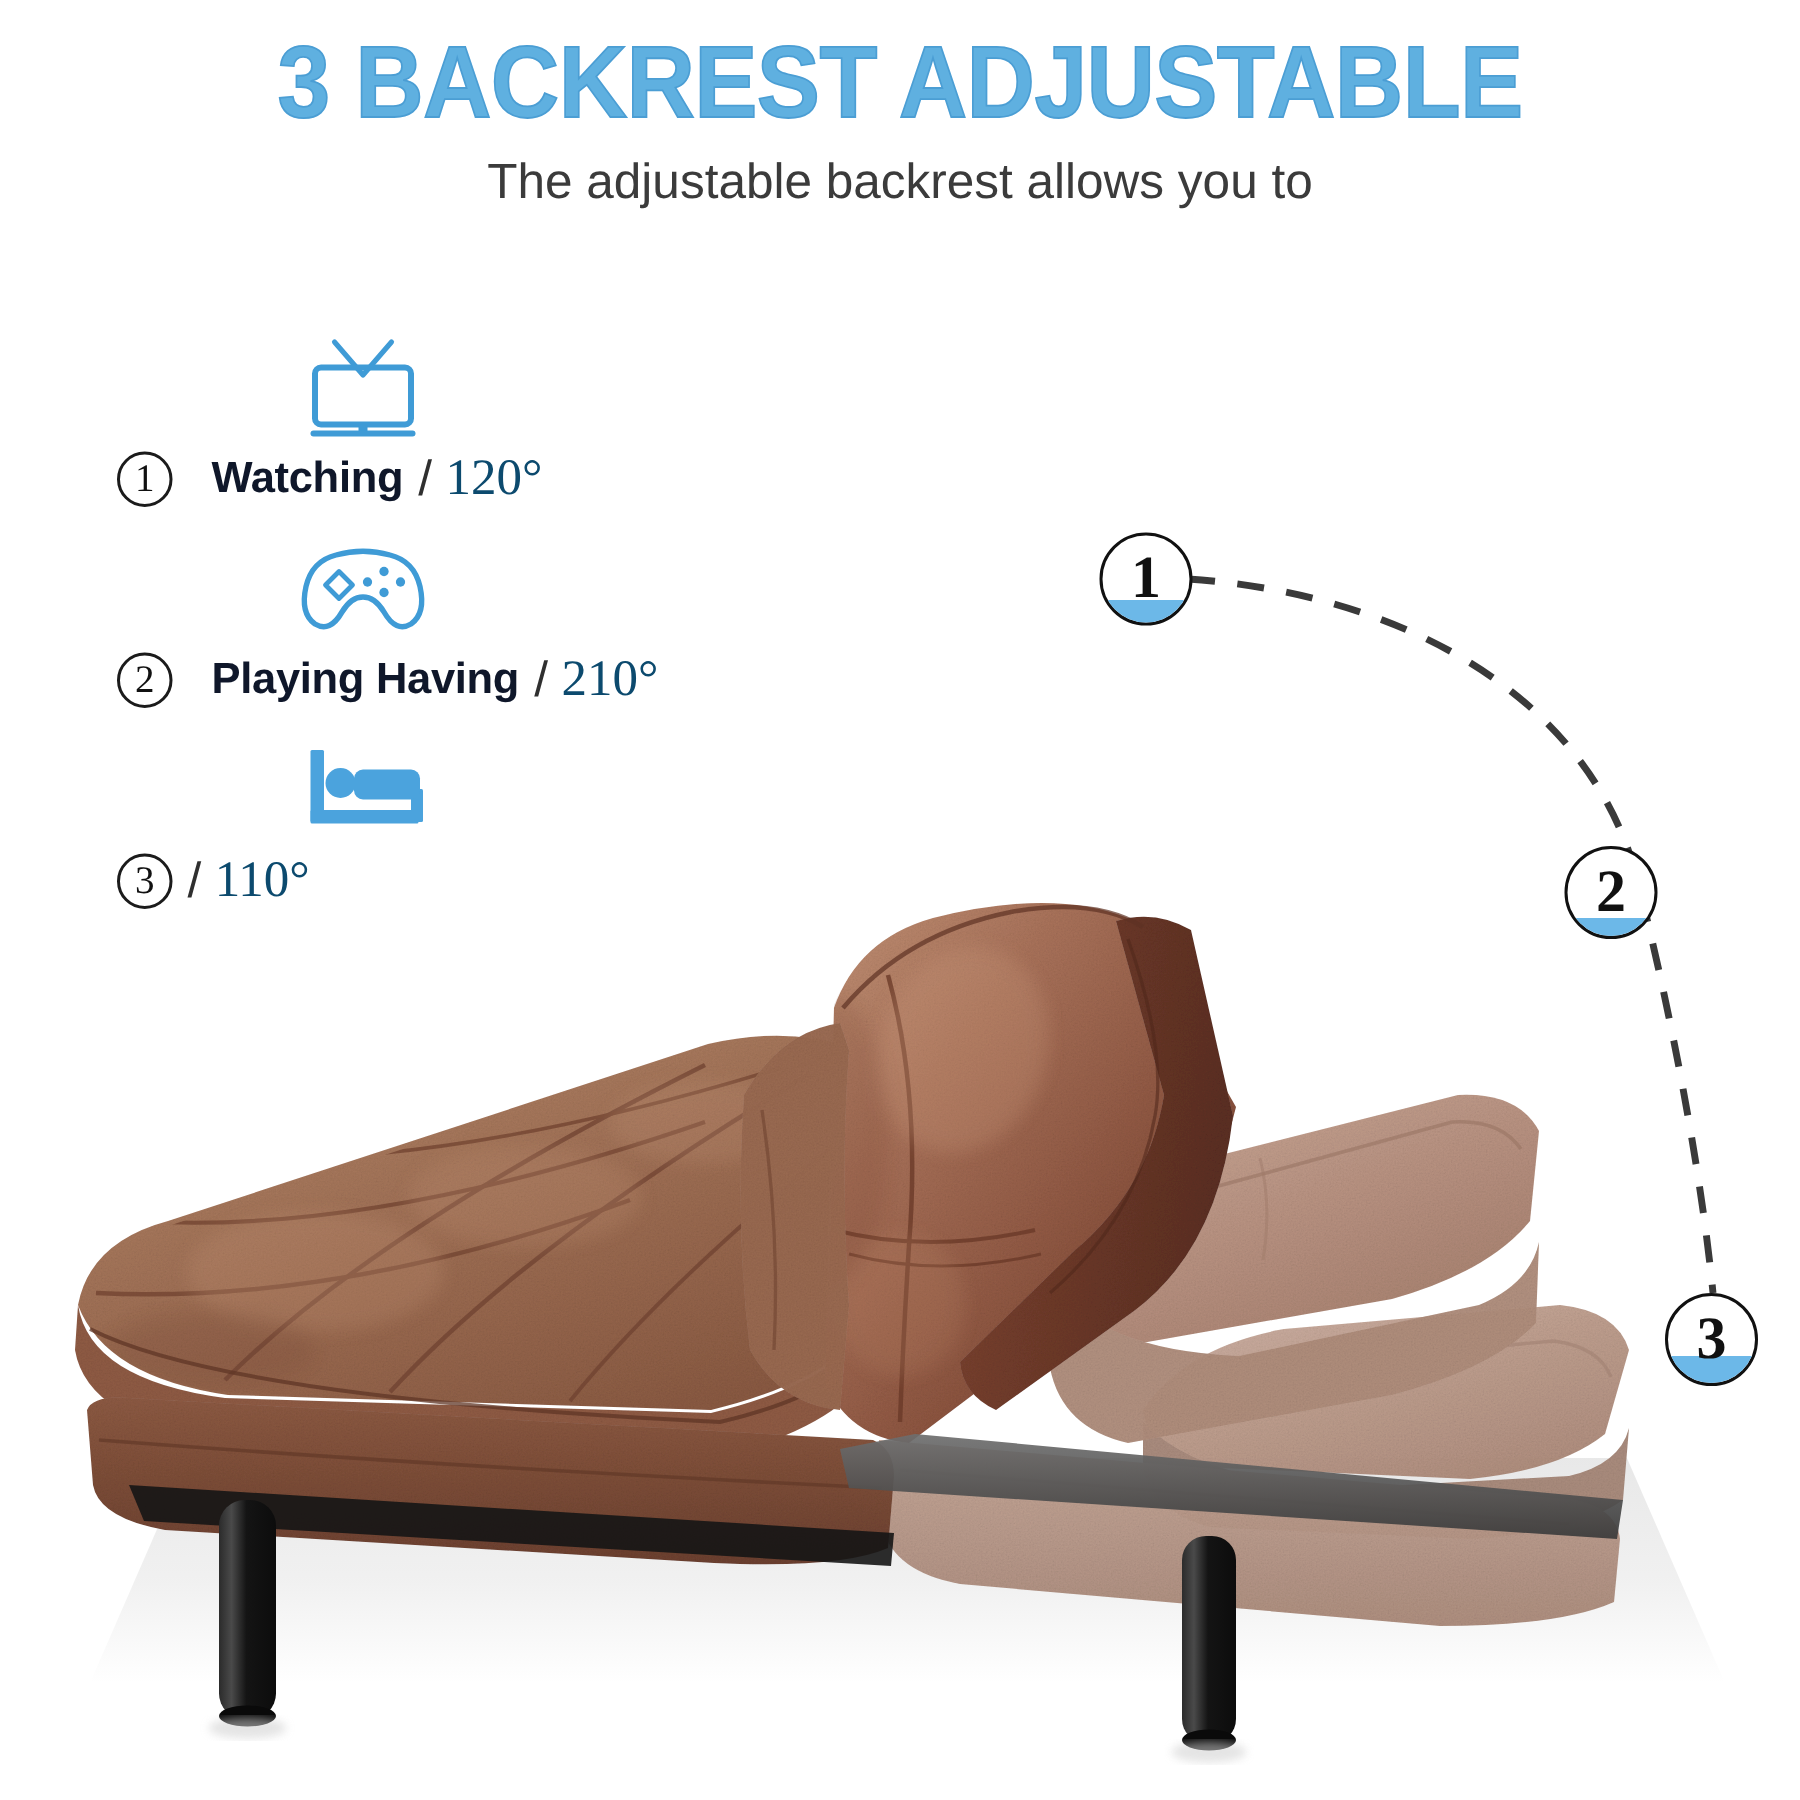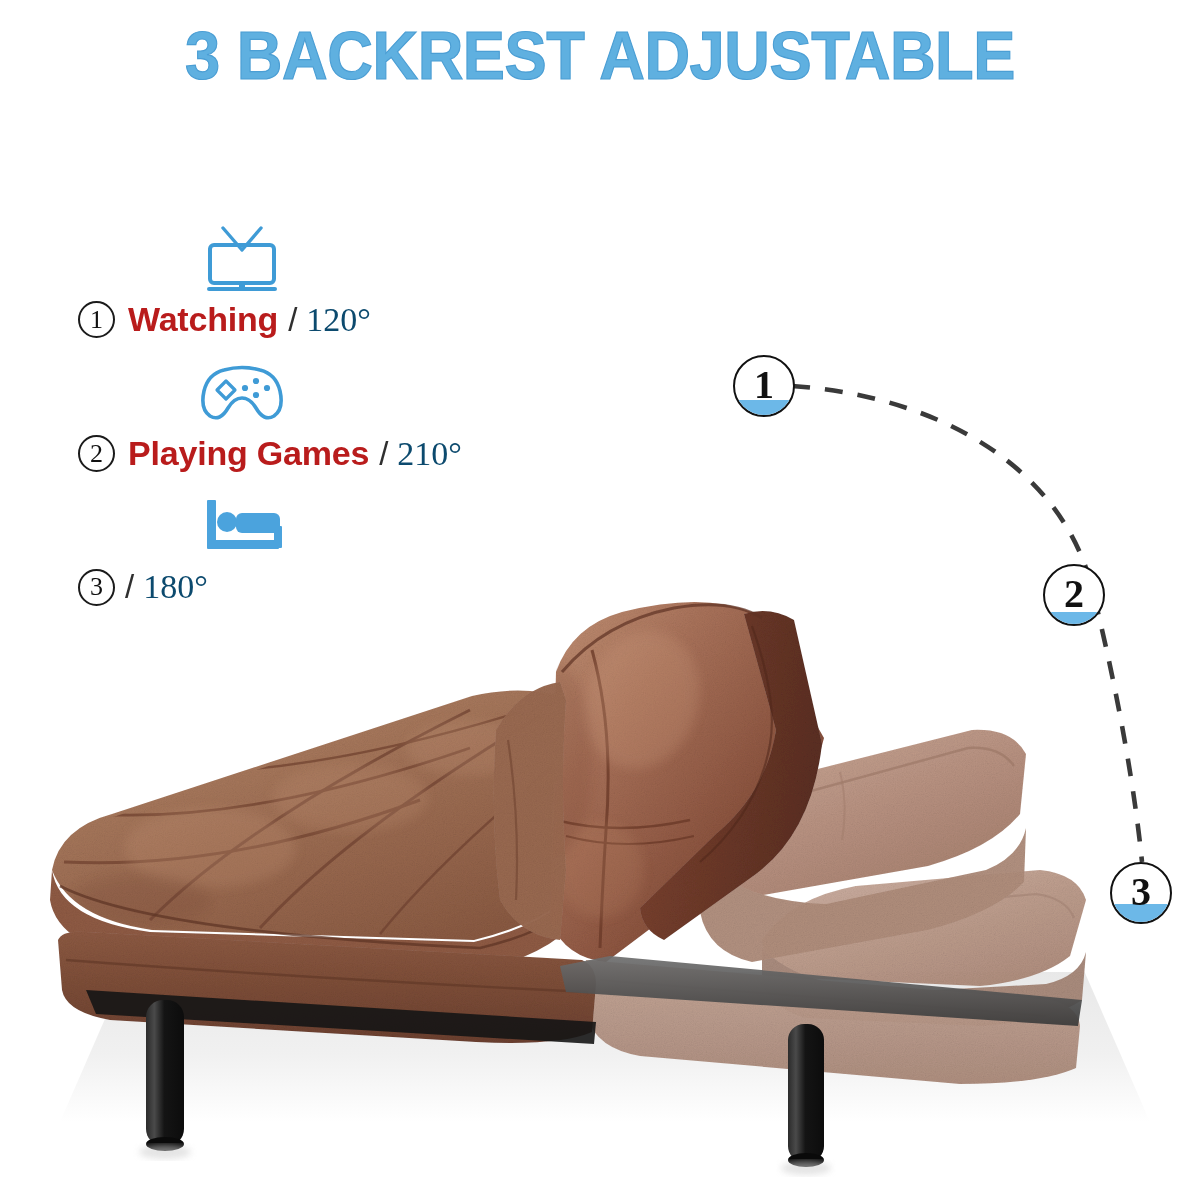--- a/index.html
+++ b/index.html
@@ -68,25 +68,25 @@
     border-radius: 50%;
     display: flex; align-items: center; justify-content: center;
     font-family: "Liberation Serif", serif;
     font-size: 26px;
     font-weight: 400;
     color: #111;
     flex: 0 0 auto;
     line-height: 1;
   }
   .legend-label {
-    margin-left: 13px;
+    margin-left: 26px;
     font-family: "Liberation Sans Narrow", "Liberation Sans", sans-serif;
-    font-size: 34px;
+    font-size: 29px;
     font-weight: 700;
-    color: #b91c1c;
+    color: #0f172a;
     letter-spacing: -0.2px;
   }
   .legend-slash {
     margin: 0 9px 0 10px;
     font-size: 33px;
     color: #2f2f2f;
     font-weight: 300;
   }
   .legend-angle {
     font-family: "Liberation Serif", serif;
@@ -143,20 +143,21 @@
   #sofa { position: absolute; left: 0; top: 0; width: 1200px; height: 800px; }
 </style>
 </head>
 <body>
 
 <div id="stage">
 
   <div id="header">
     <div id="title">3 BACKREST ADJUSTABLE</div>
     <div id="subtitle">
+      <span class="ln">The adjustable backrest allows you to</span>
     </div>
   </div>
 
   <div id="scene">
     <div id="floor"></div>
 
     <svg id="sofa" viewBox="0 0 1200 800">
       <defs>
 
         <linearGradient id="gSeatTop" x1="0.1" y1="0" x2="0.75" y2="1">
@@ -357,40 +358,40 @@
                    Q38 37 32 47 Q24 61 14 55 Q4 48 8 30 Q12 13 28 9 Z" fill="none" stroke="#3f9bd6" stroke-width="3.6" stroke-linejoin="round"></path>
           <path d="M30 20 L39 29 L30 38 L21 29 Z" fill="none" stroke="#3f9bd6" stroke-width="3.2" stroke-linejoin="round"></path>
           <circle cx="60" cy="20" r="3.1" fill="#3f9bd6"></circle>
           <circle cx="71" cy="27" r="3.1" fill="#3f9bd6"></circle>
           <circle cx="60" cy="34" r="3.1" fill="#3f9bd6"></circle>
           <circle cx="49" cy="27" r="3.1" fill="#3f9bd6"></circle>
         </svg>
       </div>
       <div class="legend-row">
         <span class="num-circle">2</span>
-        <span class="legend-label">Playing Games</span>
+        <span class="legend-label">Playing Having</span>
         <span class="legend-slash">/</span>
         <span class="legend-angle">210°</span>
       </div>
     </div>
 
     <div class="legend-item">
       <div class="legend-icon">
         <svg width="88" height="62" viewBox="0 0 88 62">
           <rect x="9" y="4" width="9" height="48" rx="1" fill="#4ba3dd"></rect>
           <rect x="9" y="44" width="72" height="9" rx="1" fill="#4ba3dd"></rect>
           <rect x="76" y="30" width="8" height="22" rx="1" fill="#4ba3dd"></rect>
           <circle cx="29" cy="26" r="10" fill="#4ba3dd"></circle>
           <rect x="38" y="17" width="44" height="20" rx="6" fill="#4ba3dd"></rect>
         </svg>
       </div>
       <div class="legend-row">
         <span class="num-circle">3</span>
         <span class="legend-slash">/</span>
-        <span class="legend-angle">180°</span>
+        <span class="legend-angle">110°</span>
       </div>
     </div>
   </div>
 
   <svg id="arc-layer" viewBox="0 0 1200 1200">
     <path d="M792,386 C940,396 1062,468 1092,588 C1120,700 1136,800 1142,862" fill="none" stroke="#3a3a3a" stroke-width="4.6" stroke-dasharray="18 15" stroke-linecap="butt"></path>
   </svg>
 
   <div class="badge" style="left:733px; top:355px;">
     <div class="badge-fill" style="height:30%;"></div>

